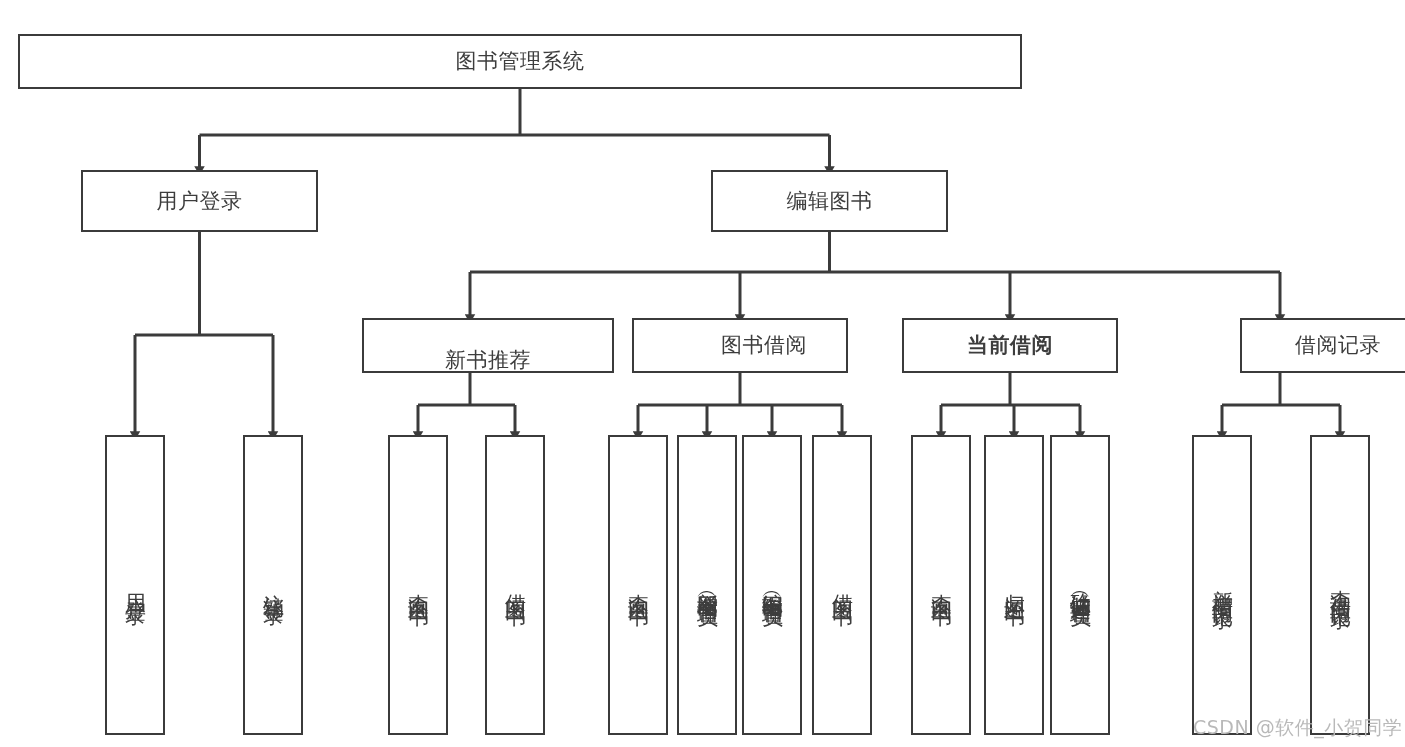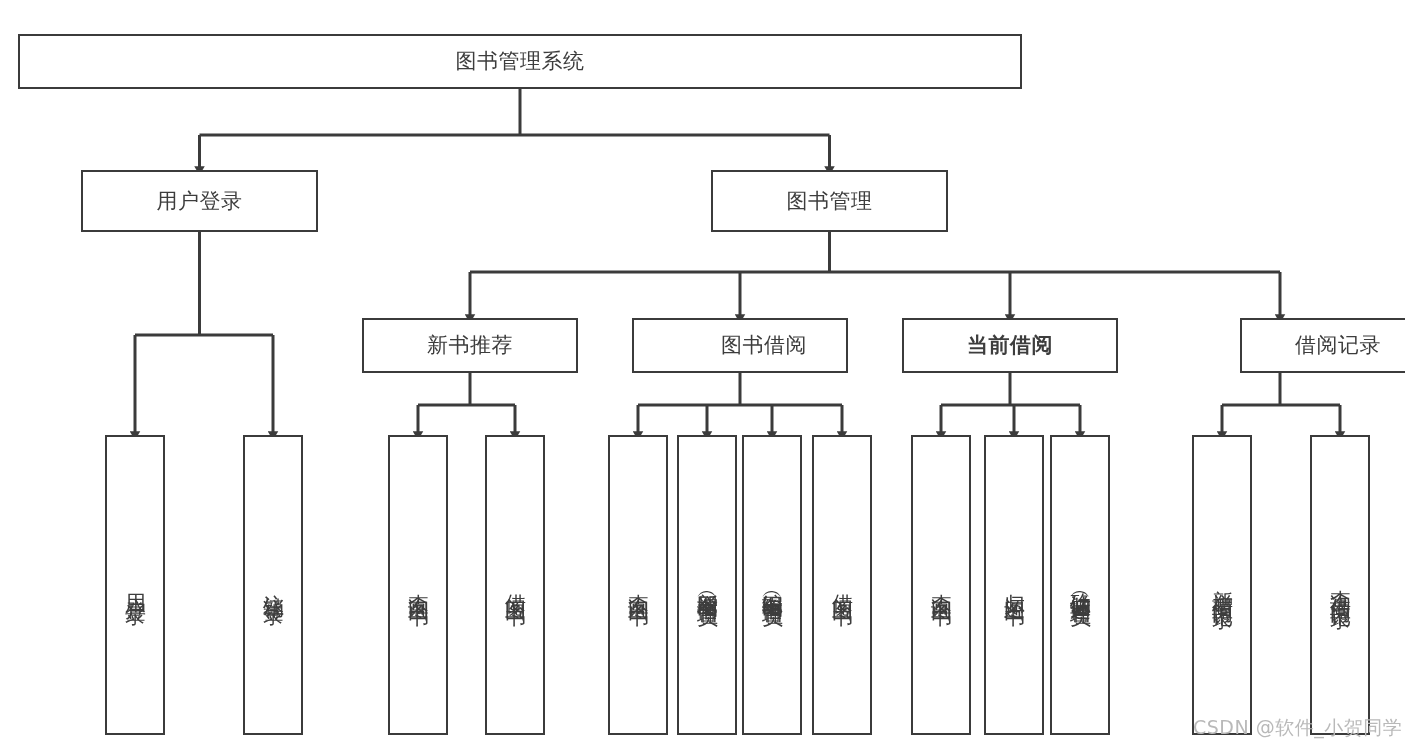--- a/index.html
+++ b/index.html
@@ -114,23 +114,23 @@
   </svg>
 
   <div id="nodes-layer">
       <div class="node" style="left: 18px; top: 13px; width: 1004px; height: 55px; margin-top: 21px;">
         <span class="node-label">图书管理系统</span>
       </div>
       <div class="node" style="left: 81px; top: 170px; width: 237px; height: 62px;">
         <span class="node-label">用户登录</span>
       </div>
       <div class="node" style="left: 711px; top: 170px; width: 237px; height: 62px;">
-        <span class="node-label">图书管理</span>
+        <span class="node-label">编辑图书</span>
       </div>
-      <div class="node" style="left: 362px; top: 318px; width: 216px; height: 55px;">
+      <div class="node" style="left: 362px; top: 318px; width: 252px; height: 55px; align-items: flex-end;">
         <span class="node-label">新书推荐</span>
       </div>
       <div class="node" style="left: 632px; top: 318px; width: 216px; height: 55px; padding-left: 48px;">
         <span class="node-label">图书借阅</span>
       </div>
       <div class="node" style="left: 902px; top: 318px; width: 216px; height: 55px; font-weight: bold;">
         <span class="node-label">当前借阅</span>
       </div>
       <div class="node" style="left: 1240px; top: 318px; width: 196px; height: 55px;">
         <span class="node-label">借阅记录</span>

